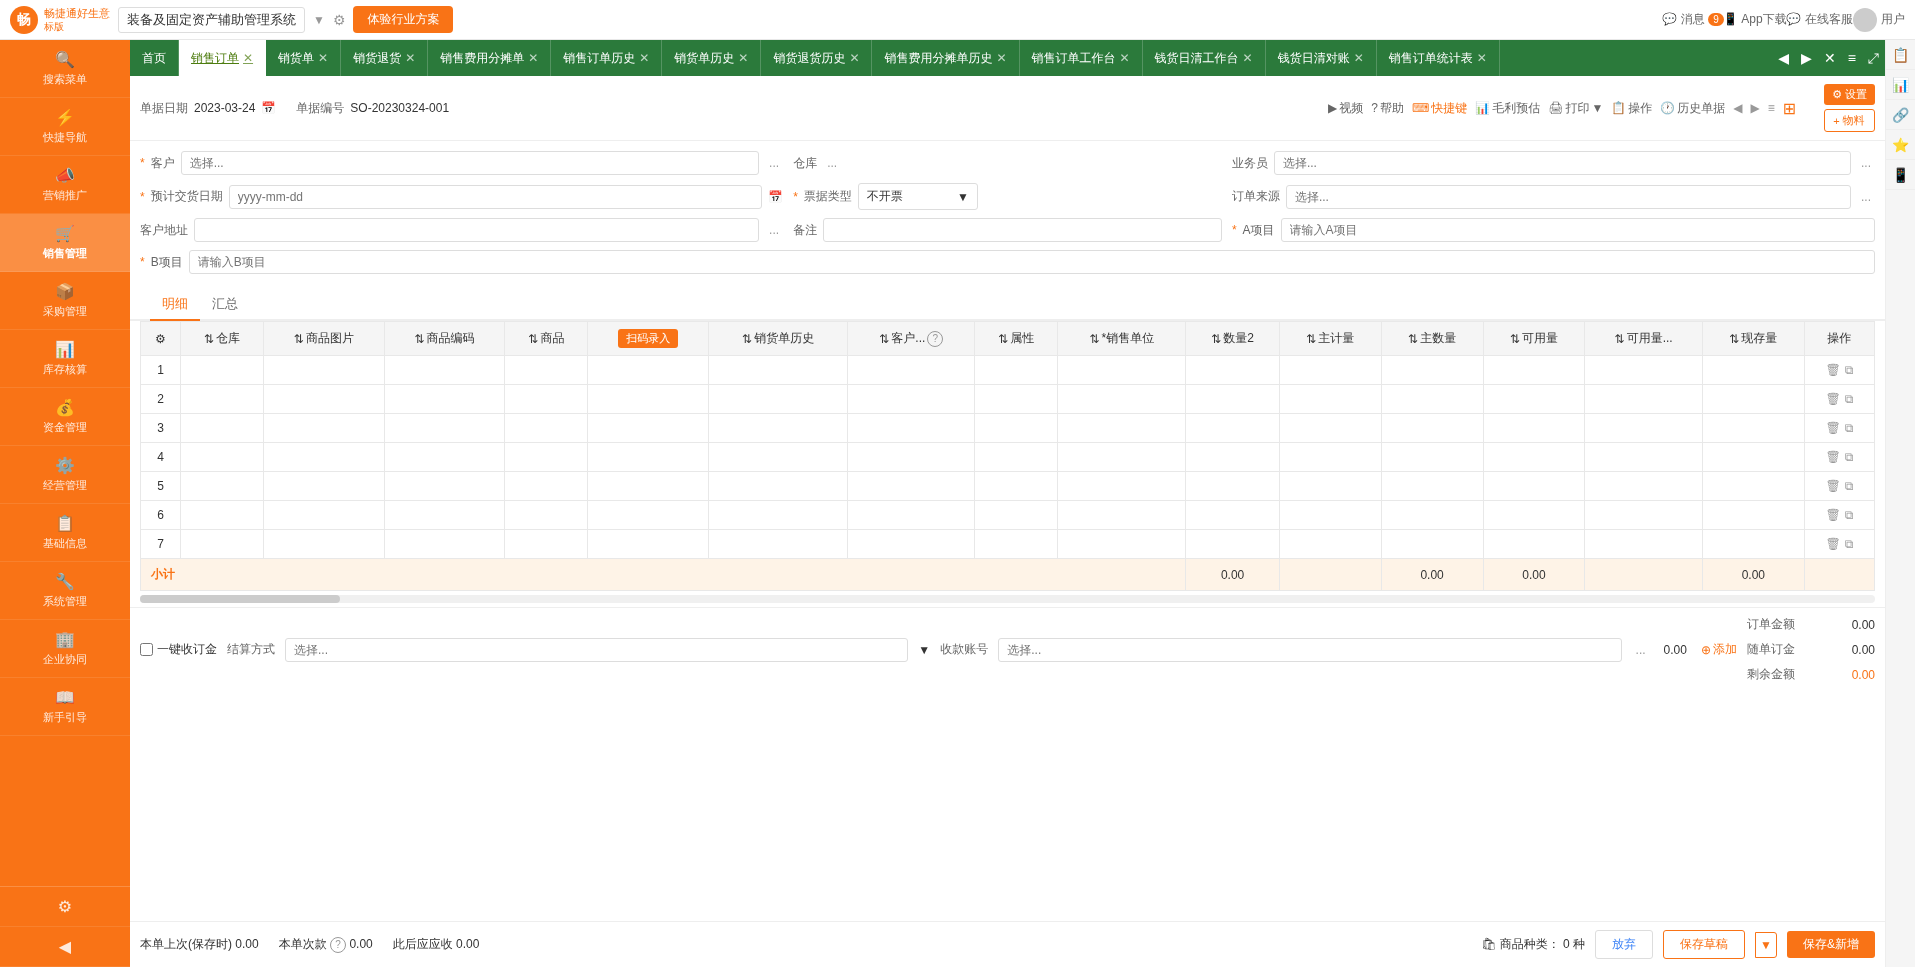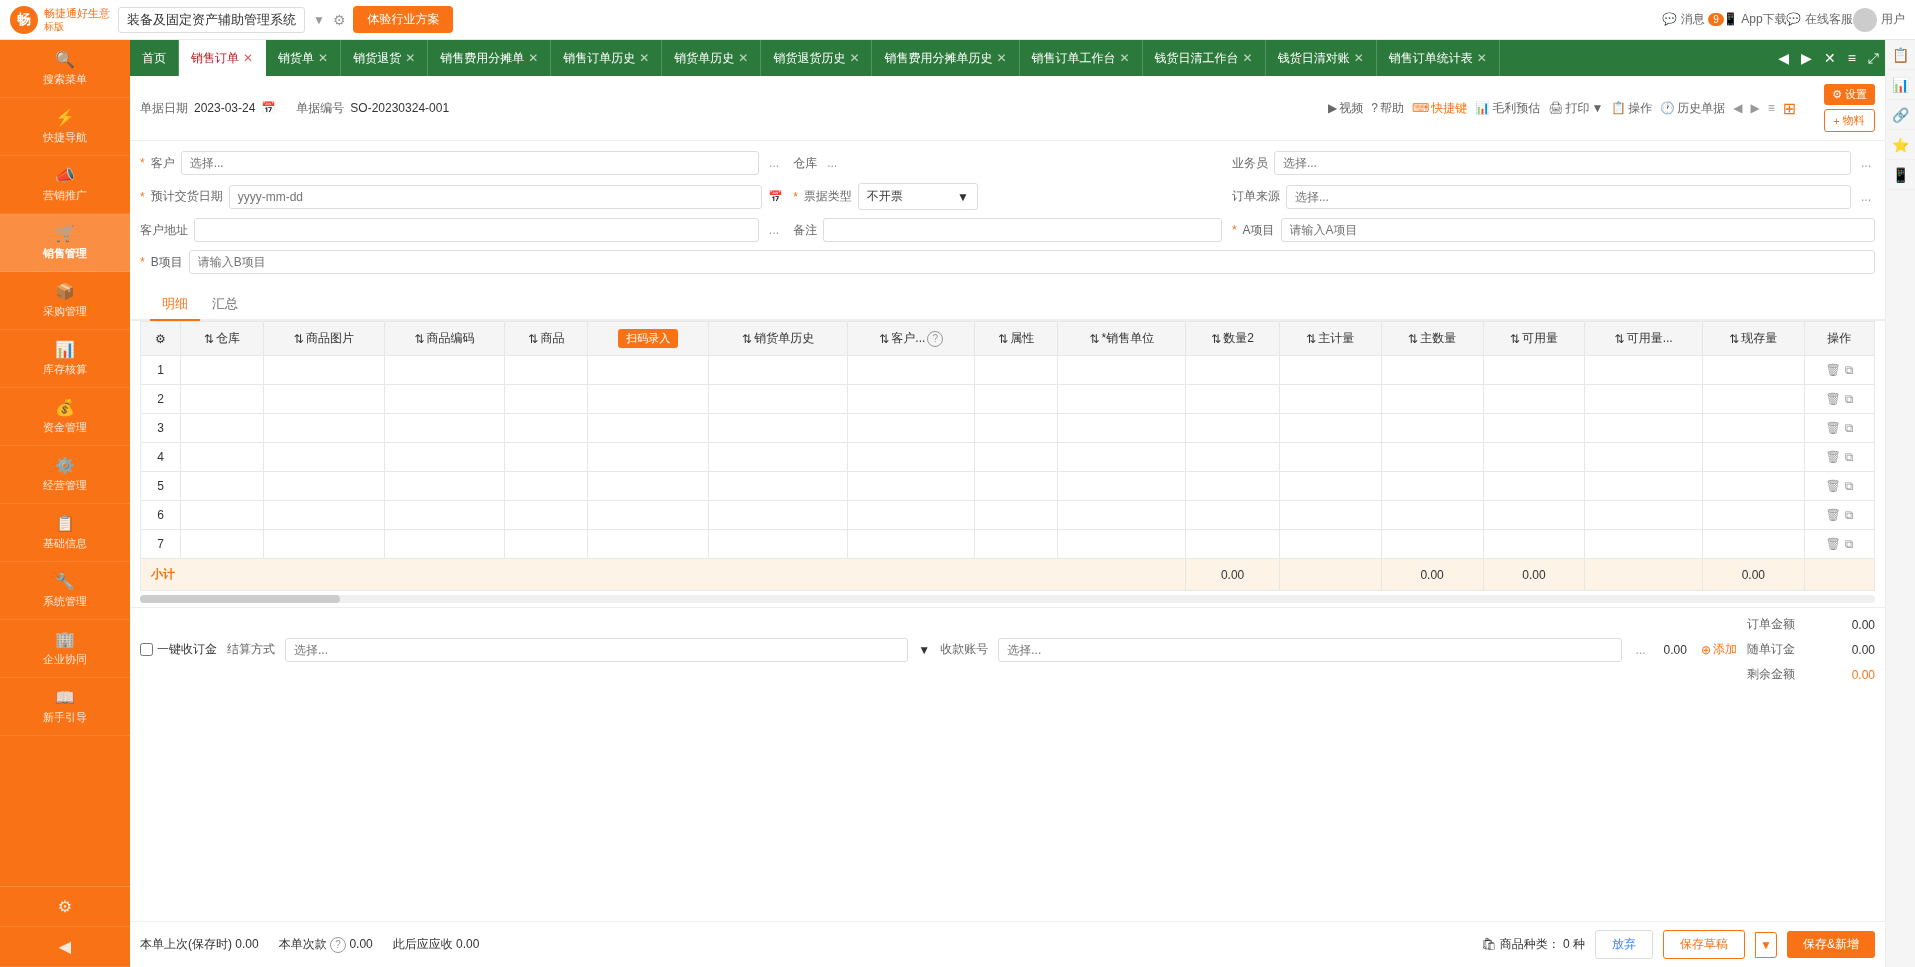--- a/index.html
+++ b/index.html
@@ -23,21 +23,21 @@
     .avatar { width: 24px; height: 24px; background: #ccc; border-radius: 50%; }
     .badge { background: #f97316; color: #fff; border-radius: 10px; padding: 1px 5px; font-size: 10px; }
     .sidebar-item { display: flex; flex-direction: column; align-items: center; padding: 10px 5px; cursor: pointer; color: rgba(255,255,255,0.85); font-size: 11px; gap: 3px; border-bottom: 1px solid rgba(255,255,255,0.1); }
     .sidebar-item.active { background: rgba(255,255,255,0.2); font-weight: bold; color: #fff; }
     .sidebar-icon { font-size: 16px; }
     .sidebar-bottom { margin-top: auto; border-top: 1px solid rgba(255,255,255,0.2); }
 
     
     .tab-bar { background: #2b7a3b; display: flex; align-items: center; overflow: hidden; height: 36px; }
     .tab-item { padding: 6px 12px; height: 36px; display: flex; align-items: center; cursor: pointer; color: #fff; font-size: 12px; white-space: nowrap; border-right: 1px solid rgba(255,255,255,0.2); }
-    .tab-item.active { background: #fff; color: #b91c1c; }
+    .tab-item.active { background: #fff; color: #4d7c0f; text-decoration: underline; }
     .tab-item .tab-close { margin-left: 4px; opacity: 0.7; }
     .tab-nav-btn { color: #fff; padding: 0 6px; cursor: pointer; font-size: 14px; }
 
     
     .form-header { display: flex; align-items: center; padding: 8px 10px; border-bottom: 1px solid #eee; gap: 20px; background: #fff; }
     .form-header-item { display: flex; align-items: center; gap: 6px; font-size: 12px; }
     .form-header-label { color: #666; }
     .form-header-value { color: #333; font-weight: 500; }
     .header-actions { margin-left: auto; display: flex; align-items: center; gap: 8px; color: #666; font-size: 12px; }
     .header-actions span { cursor: pointer; display: flex; align-items: center; gap: 2px; }

